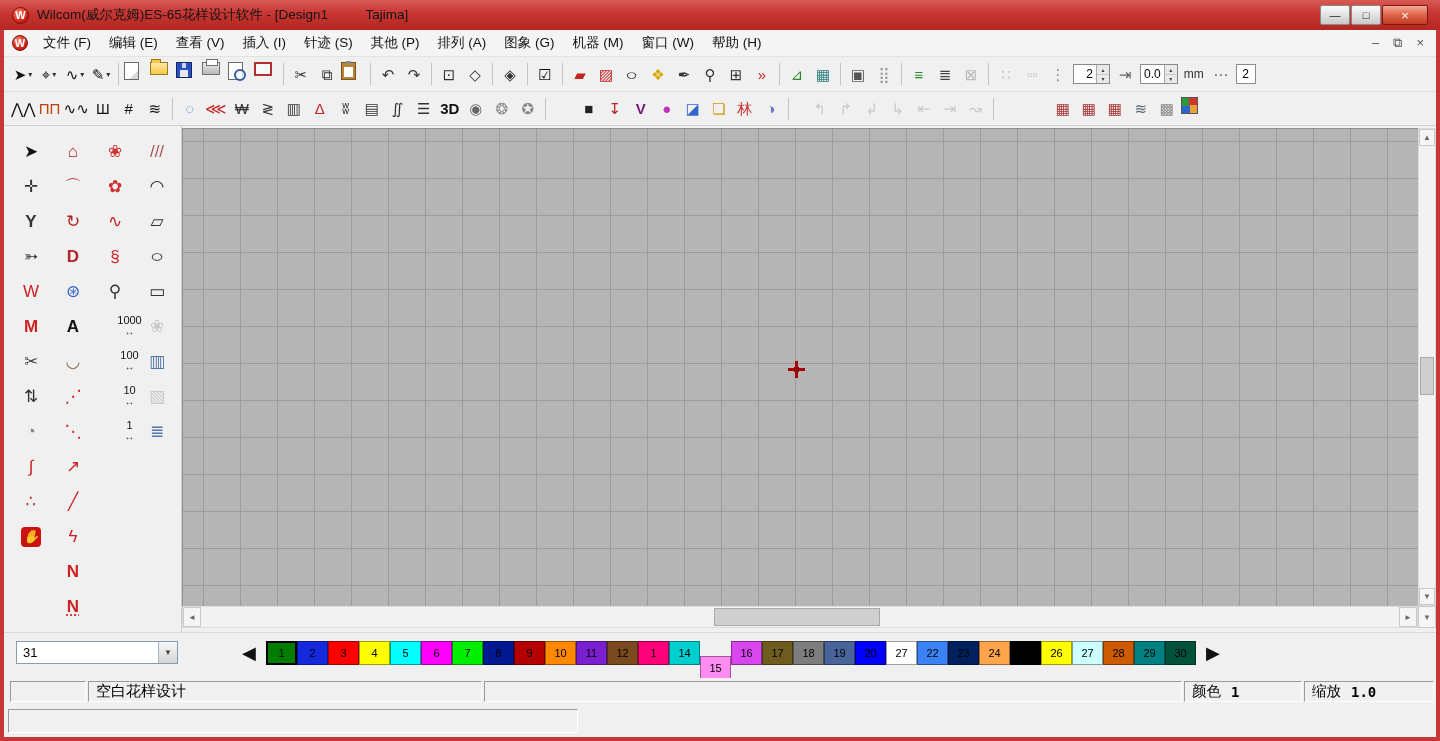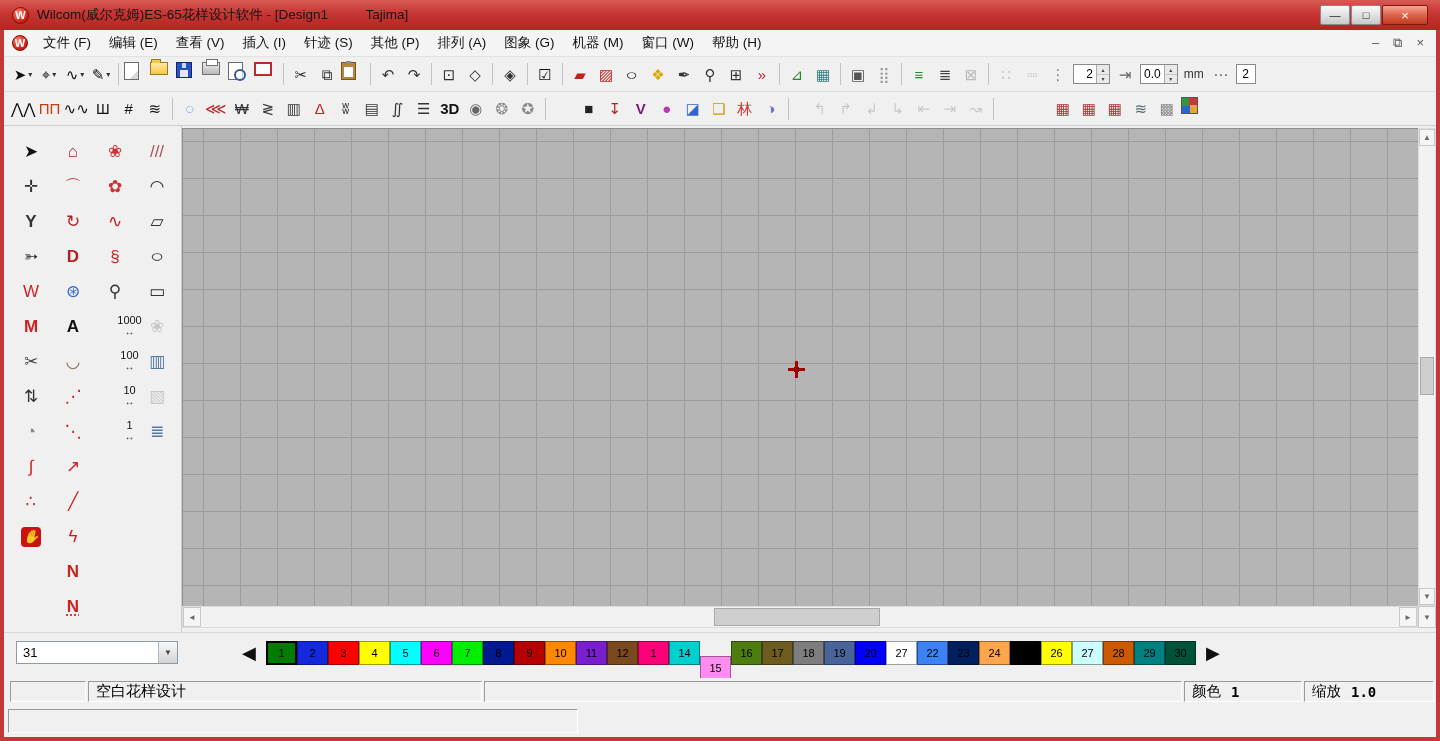--- a/index.html
+++ b/index.html
@@ -720,21 +720,21 @@
         </div>
         <div class="swatch" style="background: rgb(255, 0, 120);">
           <span>1</span>
         </div>
         <div class="swatch" style="background: rgb(0, 207, 208);">
           <span>14</span>
         </div>
         <div class="swatch" style="background: rgb(255, 140, 240); margin-top: 15px;">
           <span>15</span>
         </div>
-        <div class="swatch" style="background: #4d7c0f;">
+        <div class="swatch" style="background: #d946ef;">
           <span>16</span>
         </div>
         <div class="swatch" style="background: rgb(110, 92, 30);">
           <span>17</span>
         </div>
         <div class="swatch" style="background: rgb(125, 125, 125);">
           <span>18</span>
         </div>
         <div class="swatch" style="background: rgb(72, 100, 154);">
           <span>19</span>

